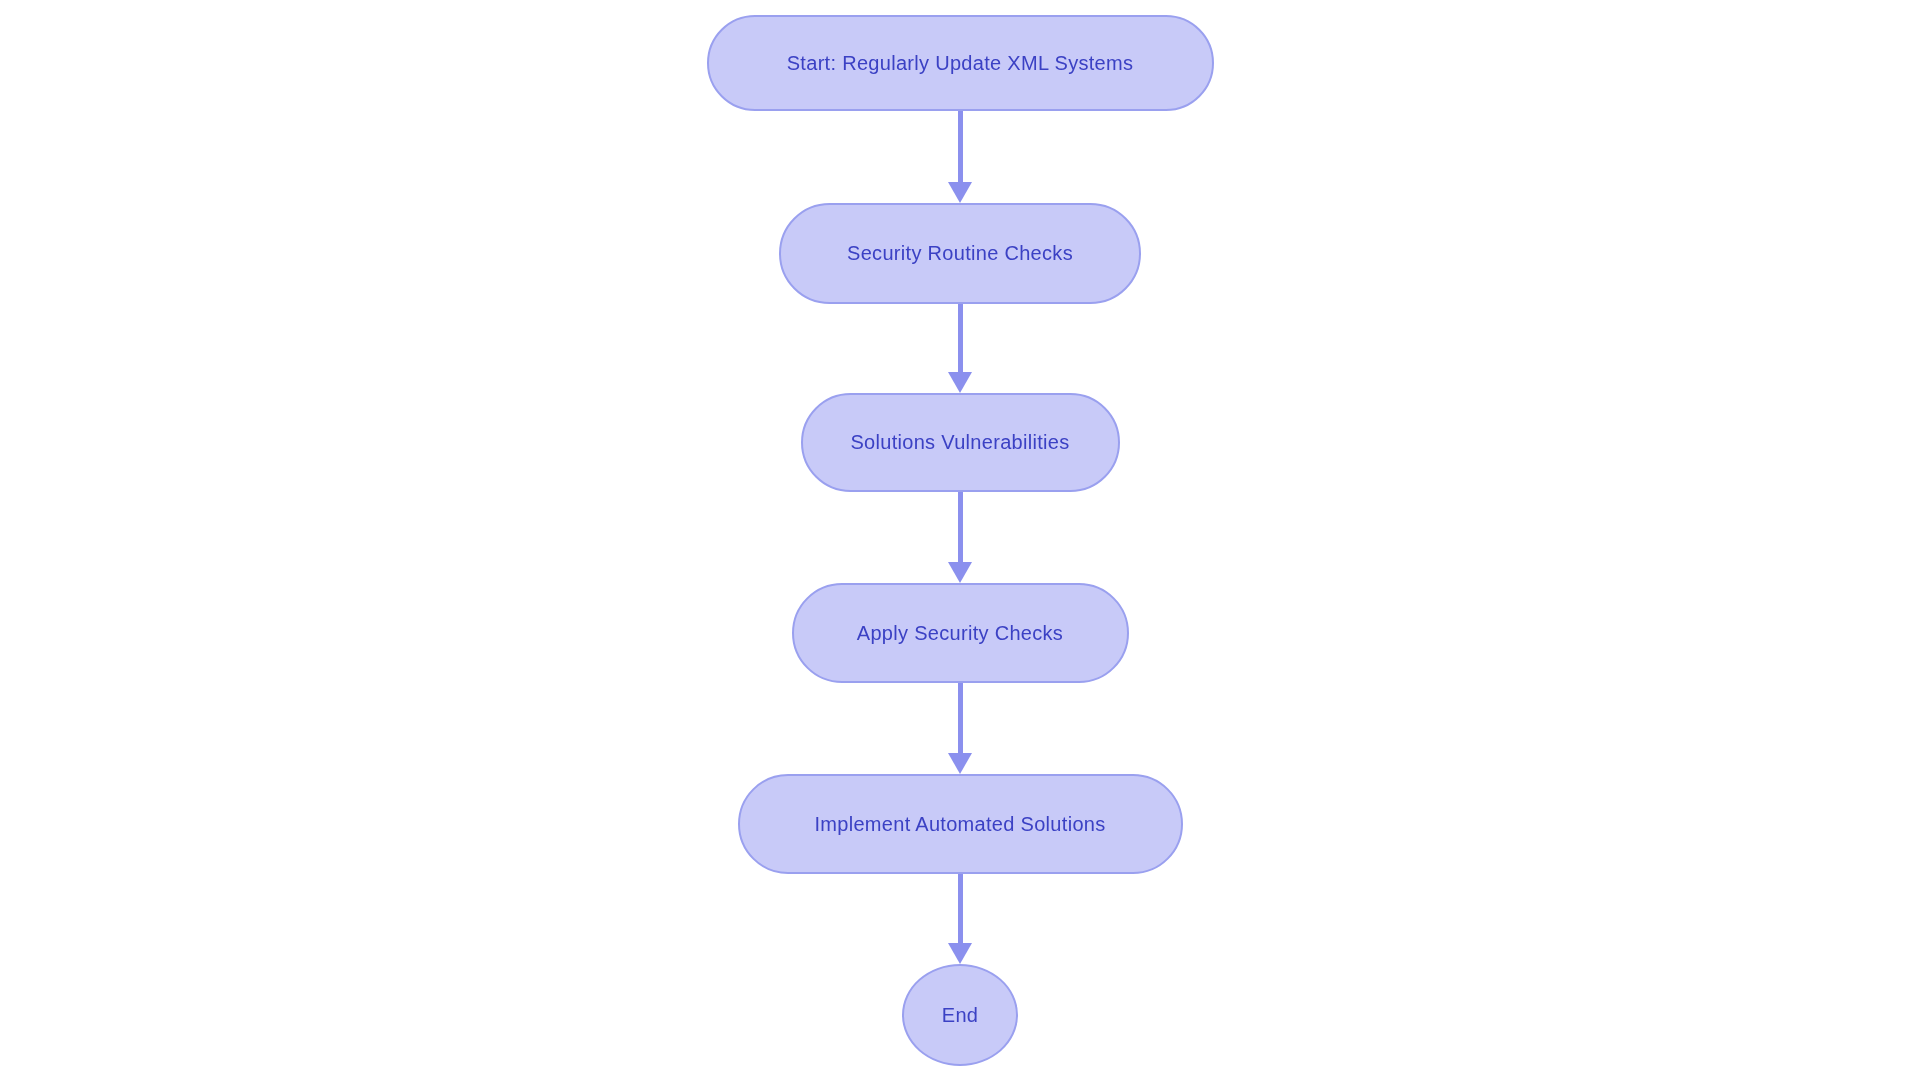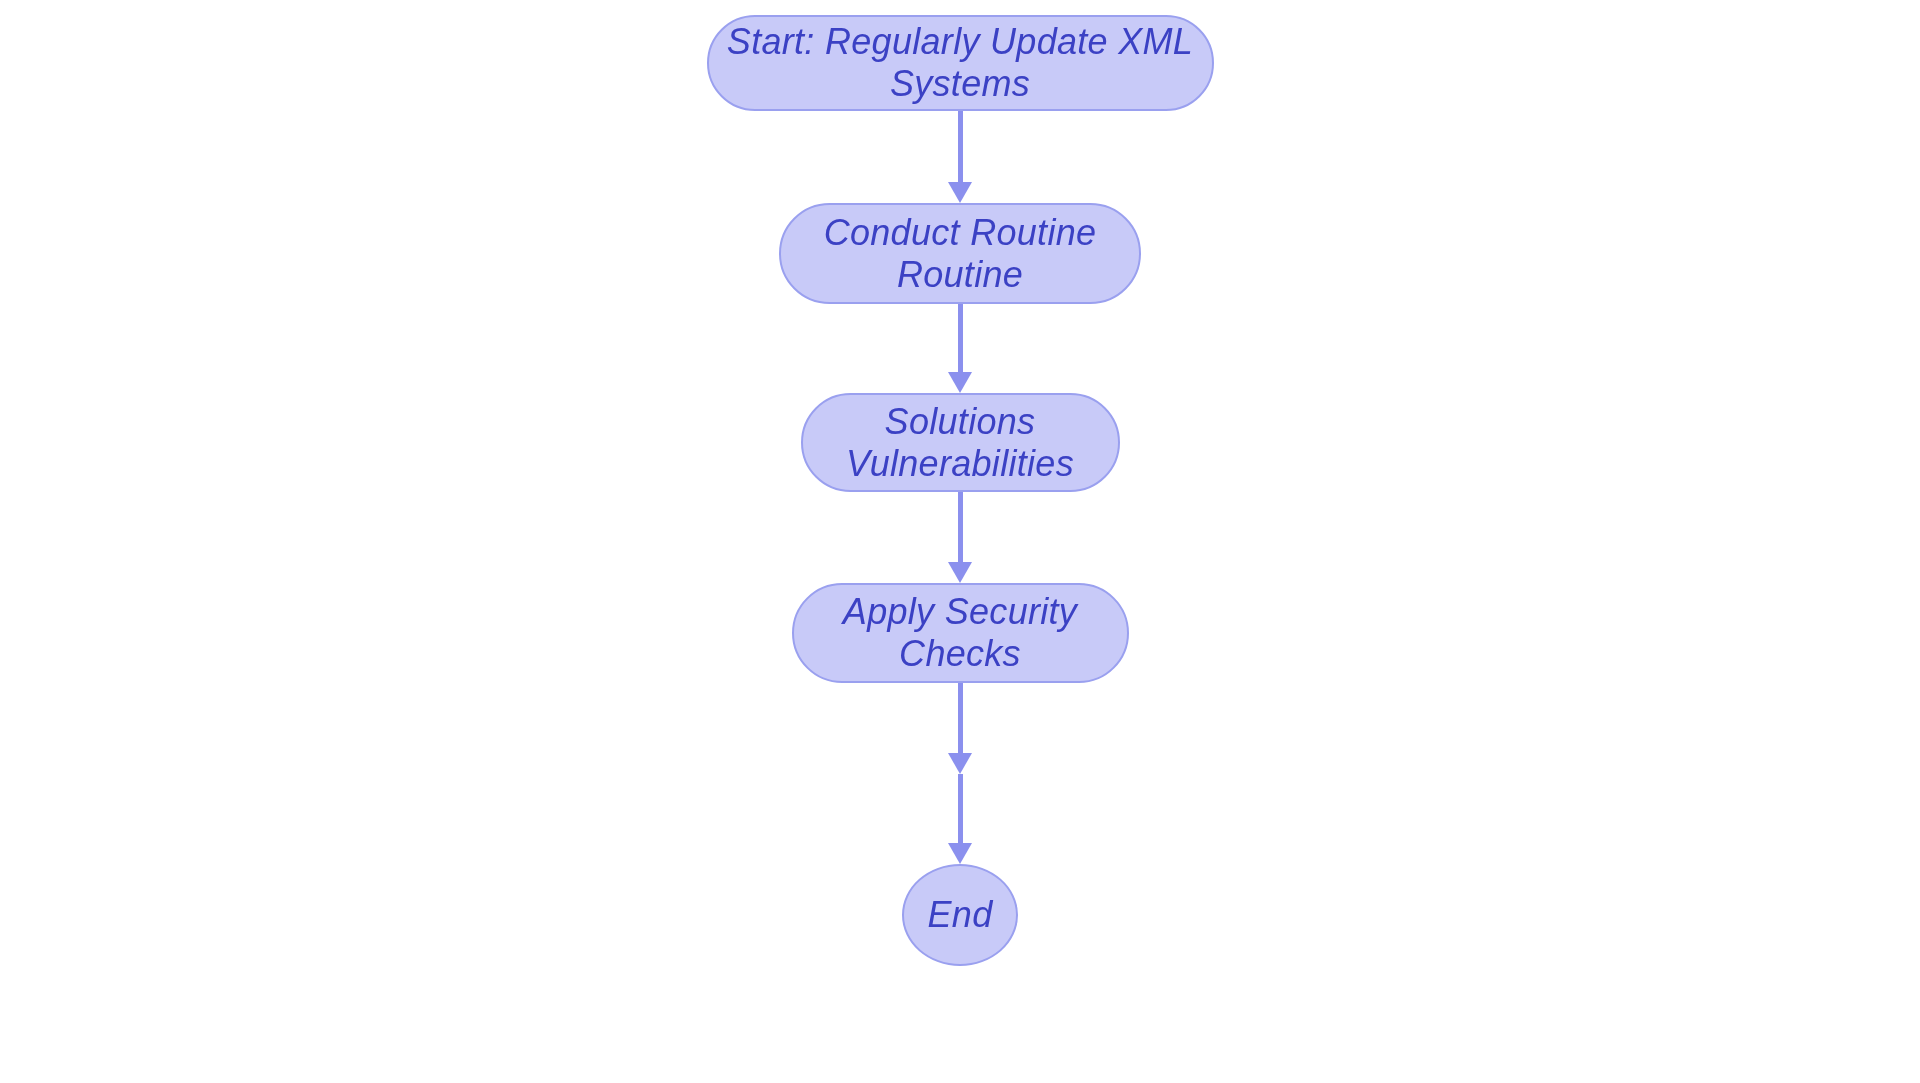--- a/index.html
+++ b/index.html
@@ -22,24 +22,23 @@
   }
   .node {
     background: var(--node-fill, #c8caf8);
     border: 2px solid var(--node-border, #9aa0ef);
     color: var(--text-color, #3b41c4);
     display: flex;
     align-items: center;
     justify-content: center;
     text-align: center;
     box-sizing: border-box;
-    font-size: 36px;
+    font-size: 20px;
     letter-spacing: 0.3px;
     flex: 0 0 auto;
-    font-style: italic;
   }
   .pill { border-radius: 60px; }
   .n1 { width: 507px; height: 96px; }
   .n2 { width: 362px; height: 101px; }
   .n3 { width: 319px; height: 99px; }
   .n4 { width: 337px; height: 100px; }
   .n5 { width: 445px; height: 100px; }
   .n6 { width: 116px; height: 102px; border-radius: 50%; }
   .arrow {
     display: flex;
@@ -74,21 +73,21 @@
   <div class="node pill n1">
     <span>Start: Regularly Update XML Systems</span>
   </div>
 
   <div class="arrow a1">
     <div class="shaft"></div>
     <div class="head"></div>
   </div>
 
   <div class="node pill n2">
-    <span>Conduct Routine Routine</span>
+    <span>Security Routine Checks</span>
   </div>
 
   <div class="arrow a2">
     <div class="shaft"></div>
     <div class="head"></div>
   </div>
 
   <div class="node pill n3">
     <span>Solutions Vulnerabilities</span>
   </div>
@@ -100,20 +99,23 @@
 
   <div class="node pill n4">
     <span>Apply Security Checks</span>
   </div>
 
   <div class="arrow a4">
     <div class="shaft"></div>
     <div class="head"></div>
   </div>
 
+  <div class="node pill n5">
+    <span>Implement Automated Solutions</span>
+  </div>
 
   <div class="arrow a5">
     <div class="shaft"></div>
     <div class="head"></div>
   </div>
 
   <div class="node n6">
     <span>End</span>
   </div>
 

